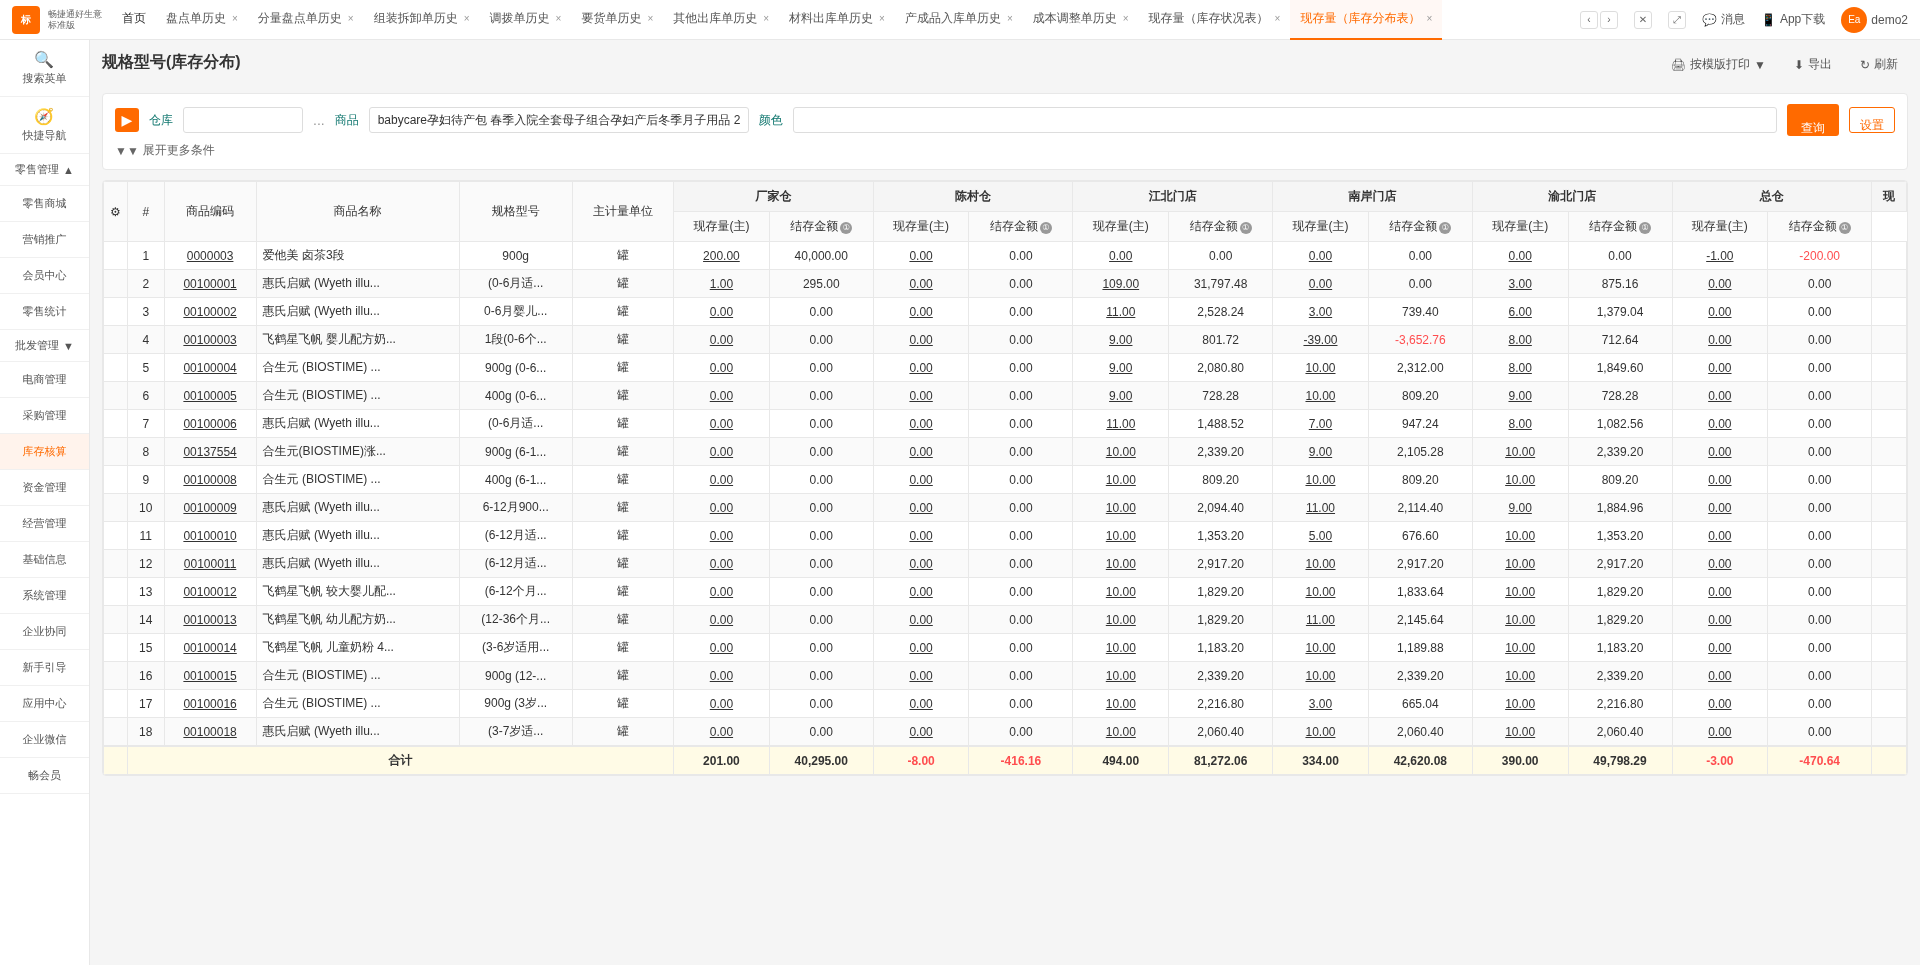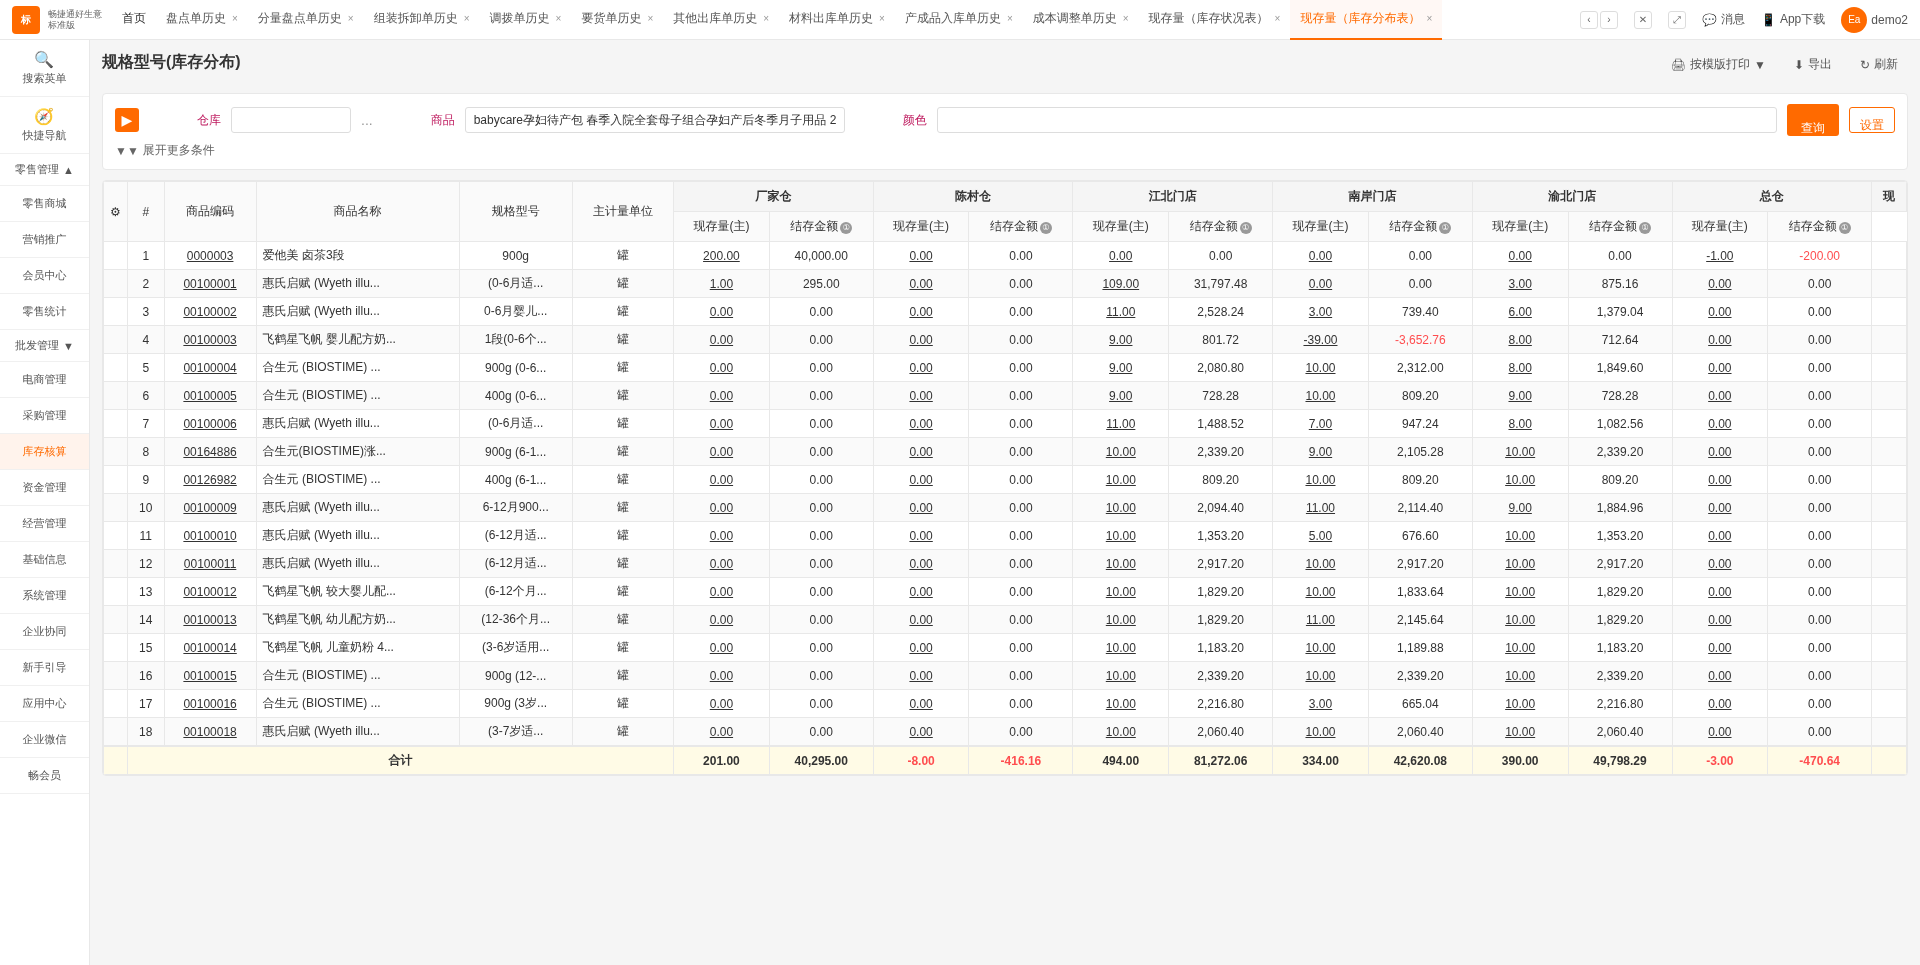--- a/index.html
+++ b/index.html
@@ -170,23 +170,22 @@
       background: #ff6a00;
       color: #fff;
       border: none;
       border-radius: 3px;
       cursor: pointer;
       font-size: 14px;
       display: flex; align-items: center; justify-content: center;
     }
     .filter-label {
       font-size: 12px;
-      color: #be185d;
+      color: #0f766e;
       white-space: nowrap;
-      margin-left: 48px;
     }
     .filter-input {
       border: 1px solid #ddd;
       border-radius: 3px;
       padding: 3px 8px;
       font-size: 12px;
       color: #333;
       background: #fff;
       height: 26px;
     }
@@ -653,42 +652,42 @@
     <td class="">947.24</td>
     <td class="underline-val">8.00</td>
     <td>1,082.56</td>
     <td class="underline-val">0.00</td>
     <td class="">0.00</td>
     <td></td>
   </tr>
           <tr>
     <td></td>
     <td>8</td>
-    <td class="underline-val" style="text-decoration:underline;cursor:pointer;">00164886</td>
+    <td class="underline-val" style="text-decoration:underline;cursor:pointer;">00137554</td>
     <td class="left-align">合生元(BIOSTIME)涨...</td>
     <td>900g (6-1...</td>
     <td>罐</td>
     <td class="underline-val">0.00</td>
     <td>0.00</td>
     <td class="underline-val">0.00</td>
     <td>0.00</td>
     <td class="underline-val">10.00</td>
     <td>2,339.20</td>
     <td class="underline-val">9.00</td>
     <td class="">2,105.28</td>
     <td class="underline-val">10.00</td>
     <td>2,339.20</td>
     <td class="underline-val">0.00</td>
     <td class="">0.00</td>
     <td></td>
   </tr>
           <tr>
     <td></td>
     <td>9</td>
-    <td class="underline-val" style="text-decoration:underline;cursor:pointer;">00126982</td>
+    <td class="underline-val" style="text-decoration:underline;cursor:pointer;">00100008</td>
     <td class="left-align">合生元 (BIOSTIME) ...</td>
     <td>400g (6-1...</td>
     <td>罐</td>
     <td class="underline-val">0.00</td>
     <td>0.00</td>
     <td class="underline-val">0.00</td>
     <td>0.00</td>
     <td class="underline-val">10.00</td>
     <td>809.20</td>
     <td class="underline-val">10.00</td>

